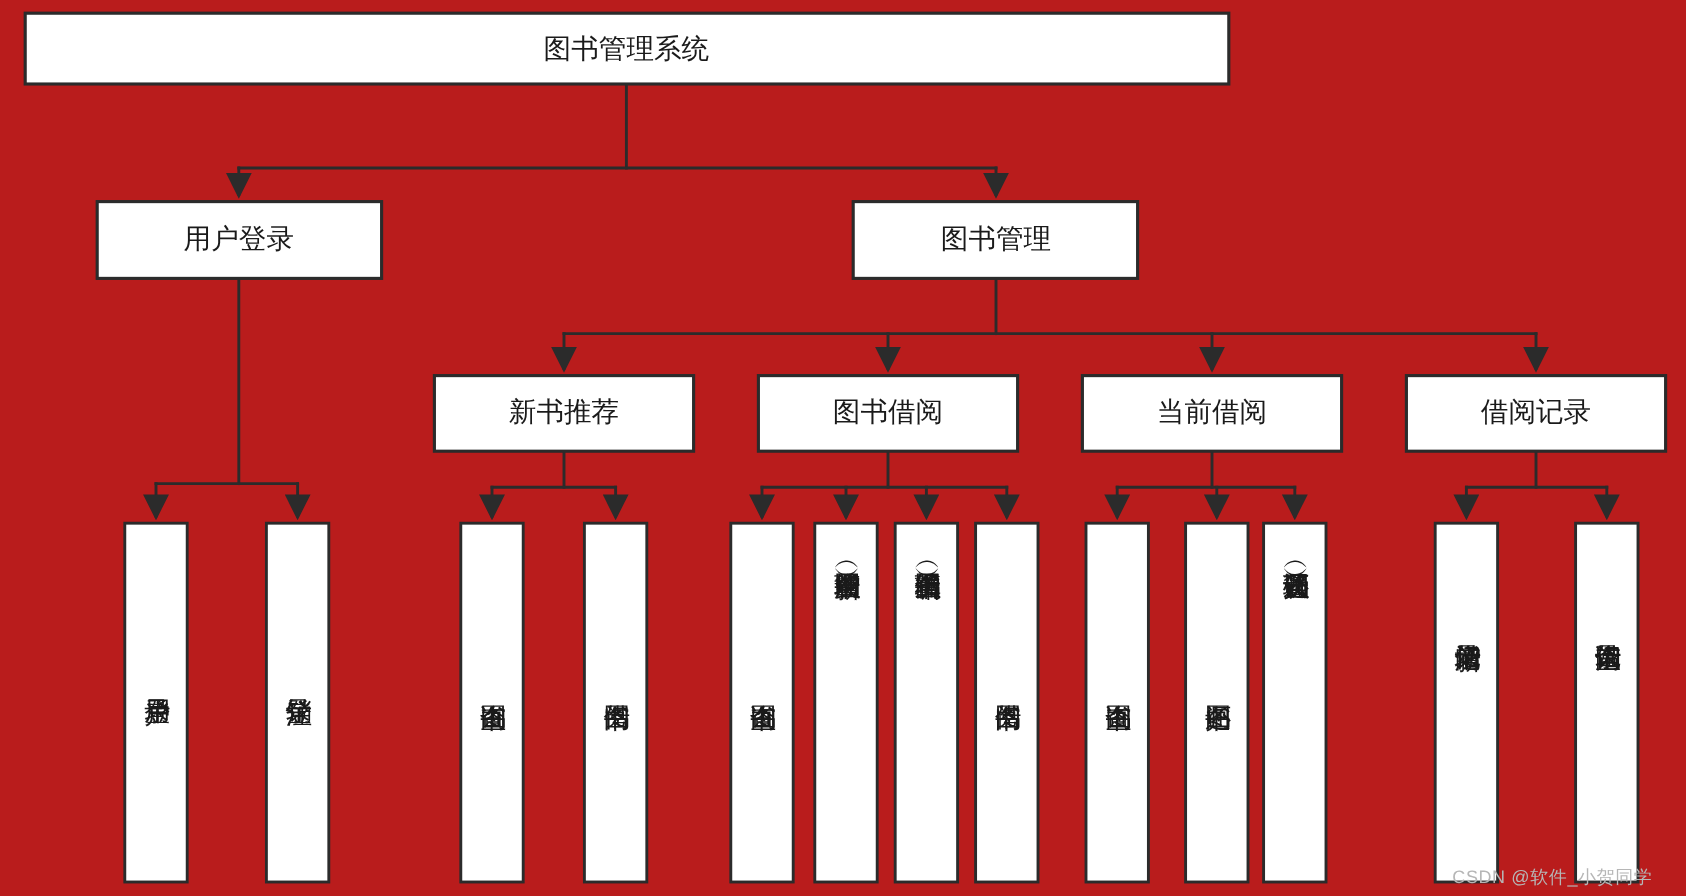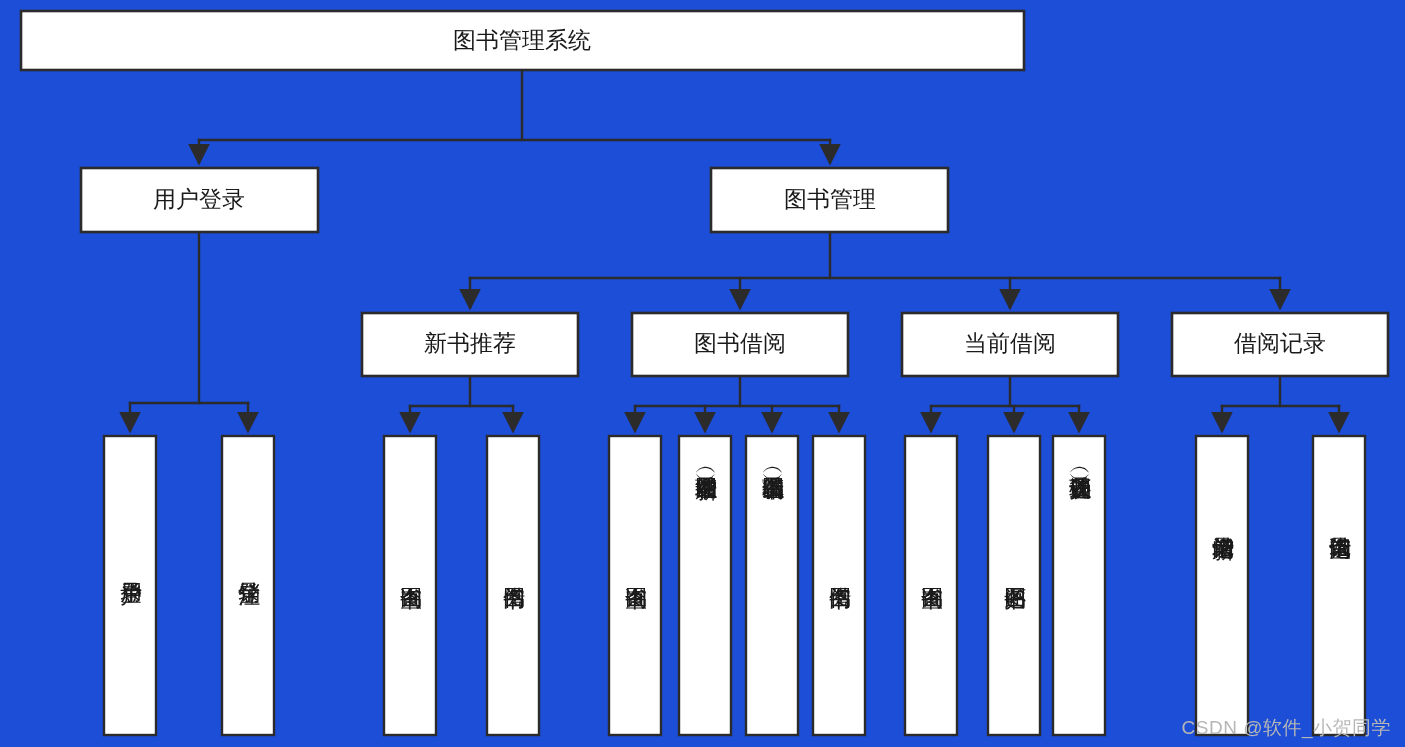--- a/index.html
+++ b/index.html
@@ -7,21 +7,21 @@
     padding: 0;
     background: #ffffff;
   }
   body {
     font-family: "Liberation Sans", "DejaVu Sans", sans-serif;
   }
   #stage {
     position: relative;
     width: 1405px;
     height: 747px;
-    background: #1d4ed8;
+    background: #b91c1c;
     overflow: hidden;
   }
   svg.diagram {
     position: absolute;
     top: 0;
     left: 0;
     width: 1405px;
     height: 747px;
     display: block;
   }
@@ -48,24 +48,24 @@
     fill: #1a1a1a;
     font-size: 23px;
     text-anchor: middle;
     dominant-baseline: middle;
   }
   .node-label.vertical {
     font-size: 22px;
   }
   .watermark {
     position: absolute;
-    right: 14px;
+    right: 28px;
     bottom: 6px;
     font-family: "Liberation Sans", "DejaVu Sans", sans-serif;
-    font-size: 19px;
+    font-size: 15px;
     color: #b6b6b6;
     letter-spacing: 0.5px;
     white-space: nowrap;
     pointer-events: none;
   }
 </style>
 </head>
 <body>
 
 <div id="stage">

